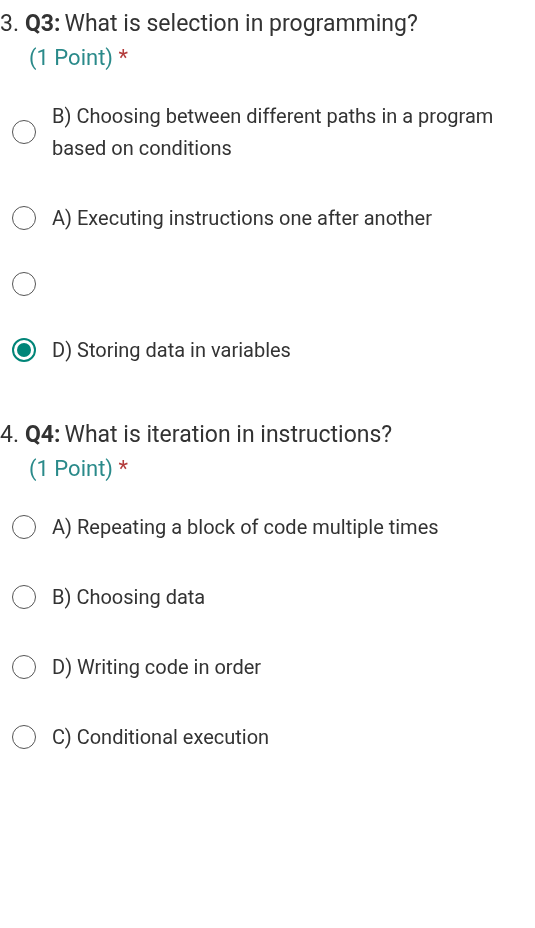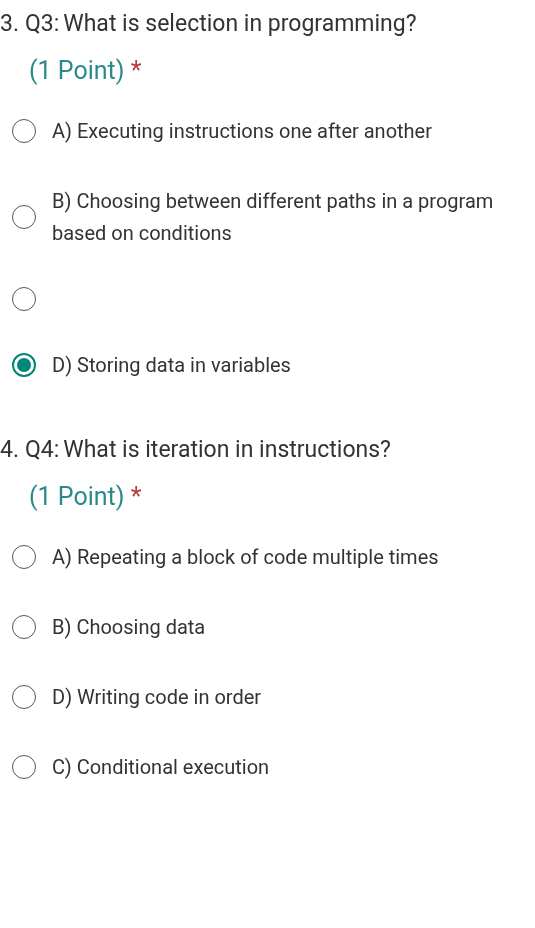--- a/index.html
+++ b/index.html
@@ -20,32 +20,32 @@
     .question-header {
       padding: 0 35px 0 0px;
       margin-bottom: 30px;
     }
     .question-number {
       font-size: 23px;
       color: #333;
       display: inline;
     }
     .question-bold {
-      font-weight: 400;
+      font-weight: 700;
     }
     .question-text {
       font-size: 23px;
       color: #333;
       font-weight: 400;
     }
     .points {
-      font-size: 25px;
+      font-size: 22px;
       color: #2a8a8a;
       font-weight: 400;
-      margin-top: 19px;
+      margin-top: 8px;
       padding-left: 29px;
     }
     .required {
       color: #b33c3c;
     }
     .options {
       padding-left: 12px;
     }
     .option {
       display: flex;
@@ -105,25 +105,25 @@
       </span>
     </div>
     <div class="points">
       <span>(1 Point)</span>
       <span class="required">*</span>
     </div>
   </div>
   <div class="options">
     <div class="option">
       <div class="radio"></div>
-      <div class="option-text">A) Executing instructions one after another</div>
+      <div class="option-text">B) Choosing between different paths in a program based on conditions</div>
     </div>
     <div class="option">
       <div class="radio"></div>
-      <div class="option-text">B) Choosing between different paths in a program based on conditions</div>
+      <div class="option-text">A) Executing instructions one after another</div>
     </div>
     <div class="option">
       <div class="radio"></div>
     </div>
     <div class="option">
       <div class="radio selected"></div>
       <div class="option-text">D) Storing data in variables</div>
     </div>
   </div>
 </div>

